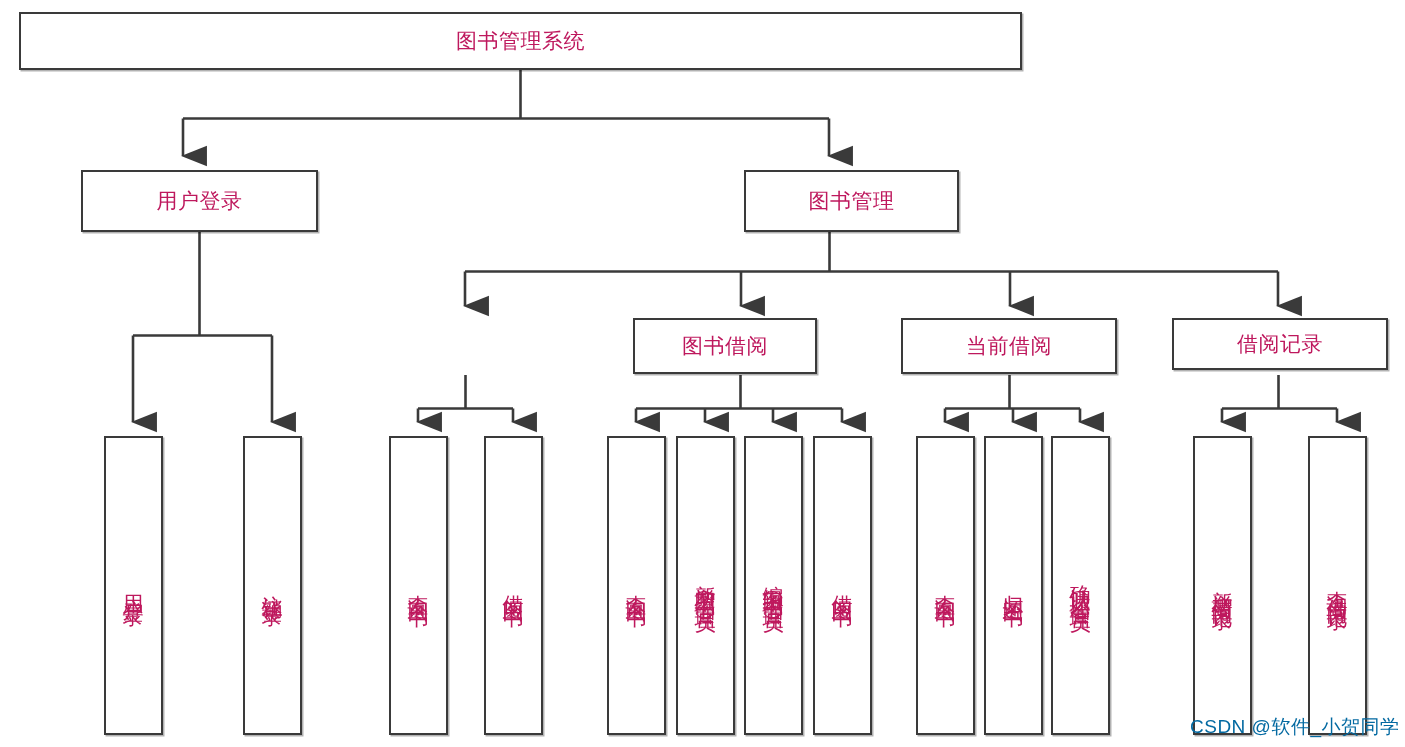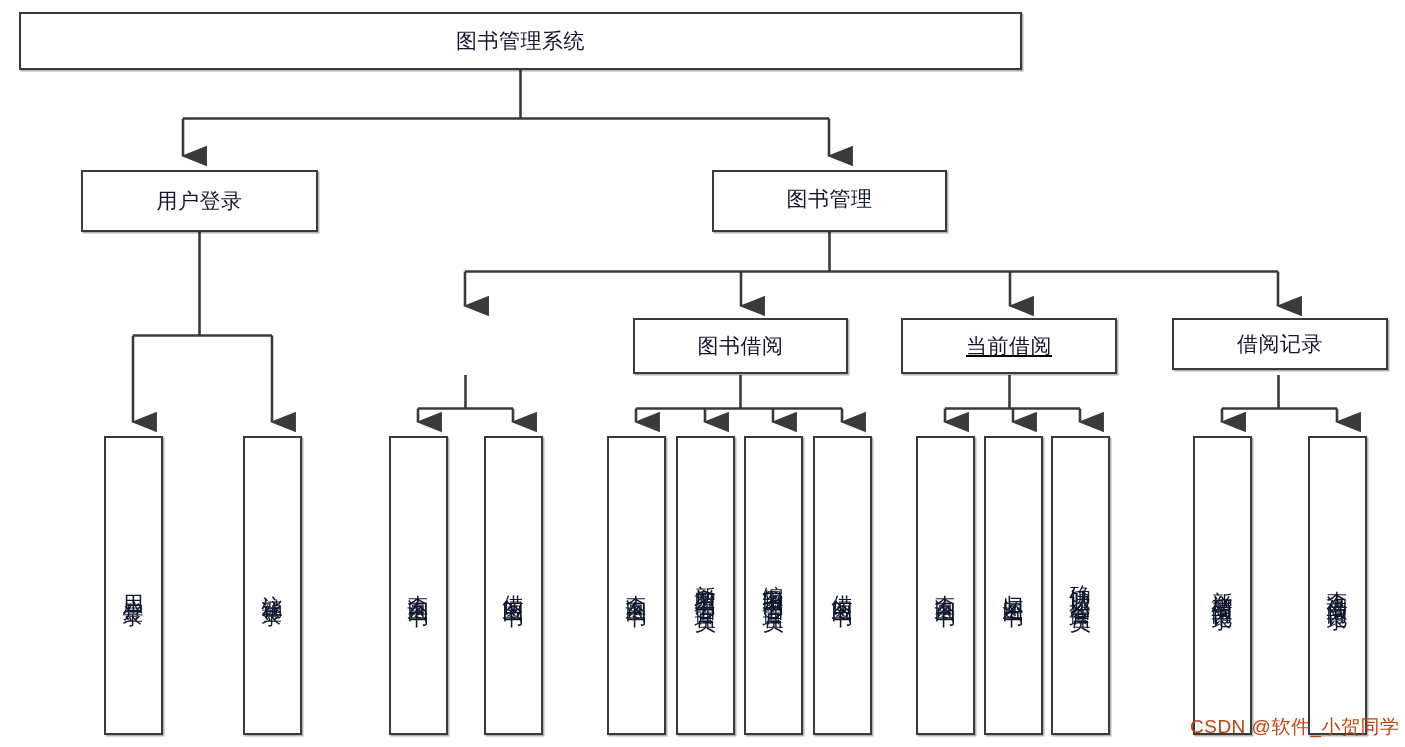--- a/index.html
+++ b/index.html
@@ -29,21 +29,21 @@
     position: absolute;
     box-sizing: border-box;
     background: #ffffff;
     border: 2px solid #3a3a3a;
     display: flex;
     align-items: center;
     justify-content: center;
     box-shadow: 1.5px 1.5px 0 rgba(0,0,0,0.30);
   }
   .node .label {
-    color: #0f172a;
+    color: #be185d;
     line-height: 1.18;
     white-space: pre;
   }
   .node.horizontal .label {
     font-size: 21px;
     letter-spacing: 0.5px;
   }
   .node.vertical {
     align-items: center;
     justify-content: center;
@@ -53,21 +53,21 @@
     text-orientation: upright;
     font-size: 21px;
     letter-spacing: 4px;
     line-height: 1;
   }
   #watermark {
     position: absolute;
     left: 1190px;
     top: 714px;
     font-size: 19px;
-    color: #c2410c;
+    color: #0369a1;
     letter-spacing: 0.5px;
     white-space: nowrap;
     user-select: none;
   }
 </style>
 </head>
 <body>
 
 <div id="diagram-root">
 
@@ -125,28 +125,28 @@
     </g>
   </svg>
 
   <div class="node horizontal" style="left:19px; top:12px; width:1003px; height:58px;">
     <span class="label">图书管理系统</span>
   </div>
 
   <div class="node horizontal" style="left:81px; top:170px; width:237px; height:62px;">
     <span class="label">用户登录</span>
   </div>
-  <div class="node horizontal" style="left:712px; top:170px; width:235px; height:62px;font-family:Liberation Mono, monospace;">
+  <div class="node horizontal" style="left:744px; top:170px; width:215px; height:62px;">
     <span class="label">图书管理</span>
   </div>
 
-  <div class="node horizontal" style="left:633px; top:318px; width:215px; height:56px;">
+  <div class="node horizontal" style="left:633px; top:318px; width:184px; height:56px;">
     <span class="label">图书借阅</span>
   </div>
-  <div class="node horizontal" style="left:901px; top:318px; width:216px; height:56px;text-decoration:underline;">
+  <div class="node horizontal" style="left:901px; top:318px; width:216px; height:56px;">
     <span class="label">当前借阅</span>
   </div>
   <div class="node horizontal" style="left:1172px; top:318px; width:216px; height:52px;">
     <span class="label">借阅记录</span>
   </div>
 
   <div class="node vertical" style="left:104px; top:436px; width:59px; height:299px;">
     <span class="label">用户登录</span>
   </div>
   <div class="node vertical" style="left:243px; top:436px; width:59px; height:299px;">

